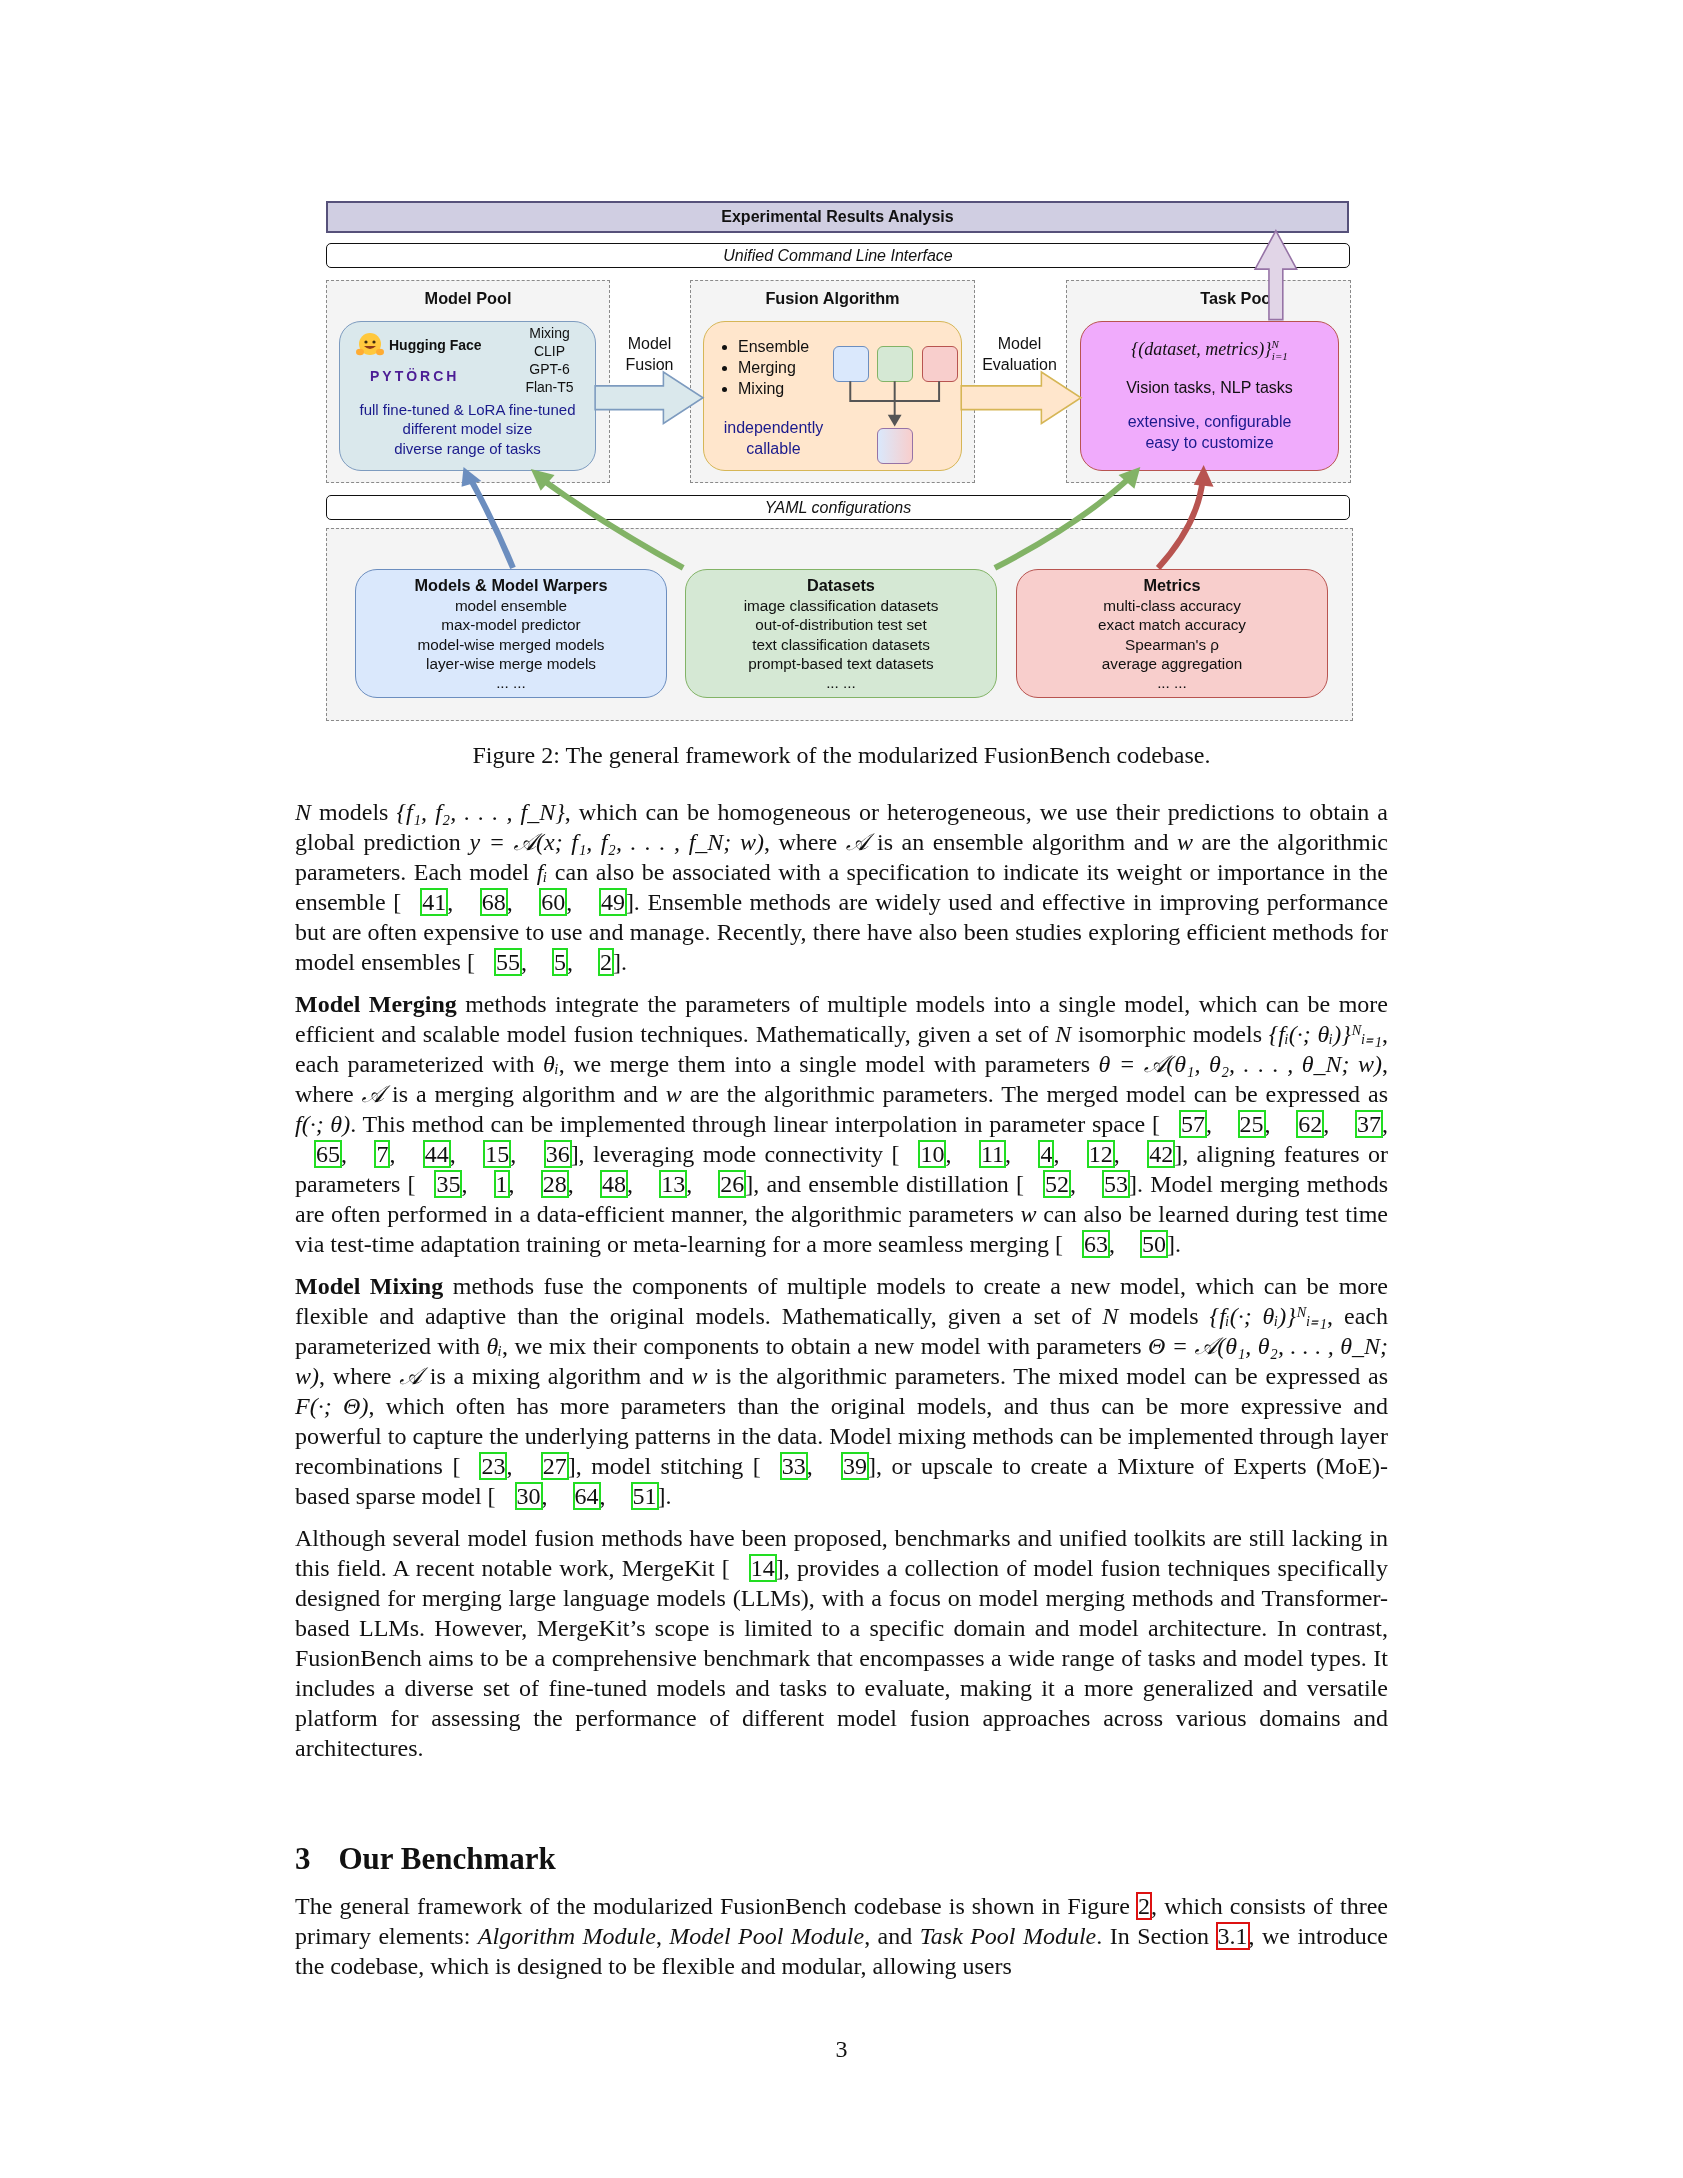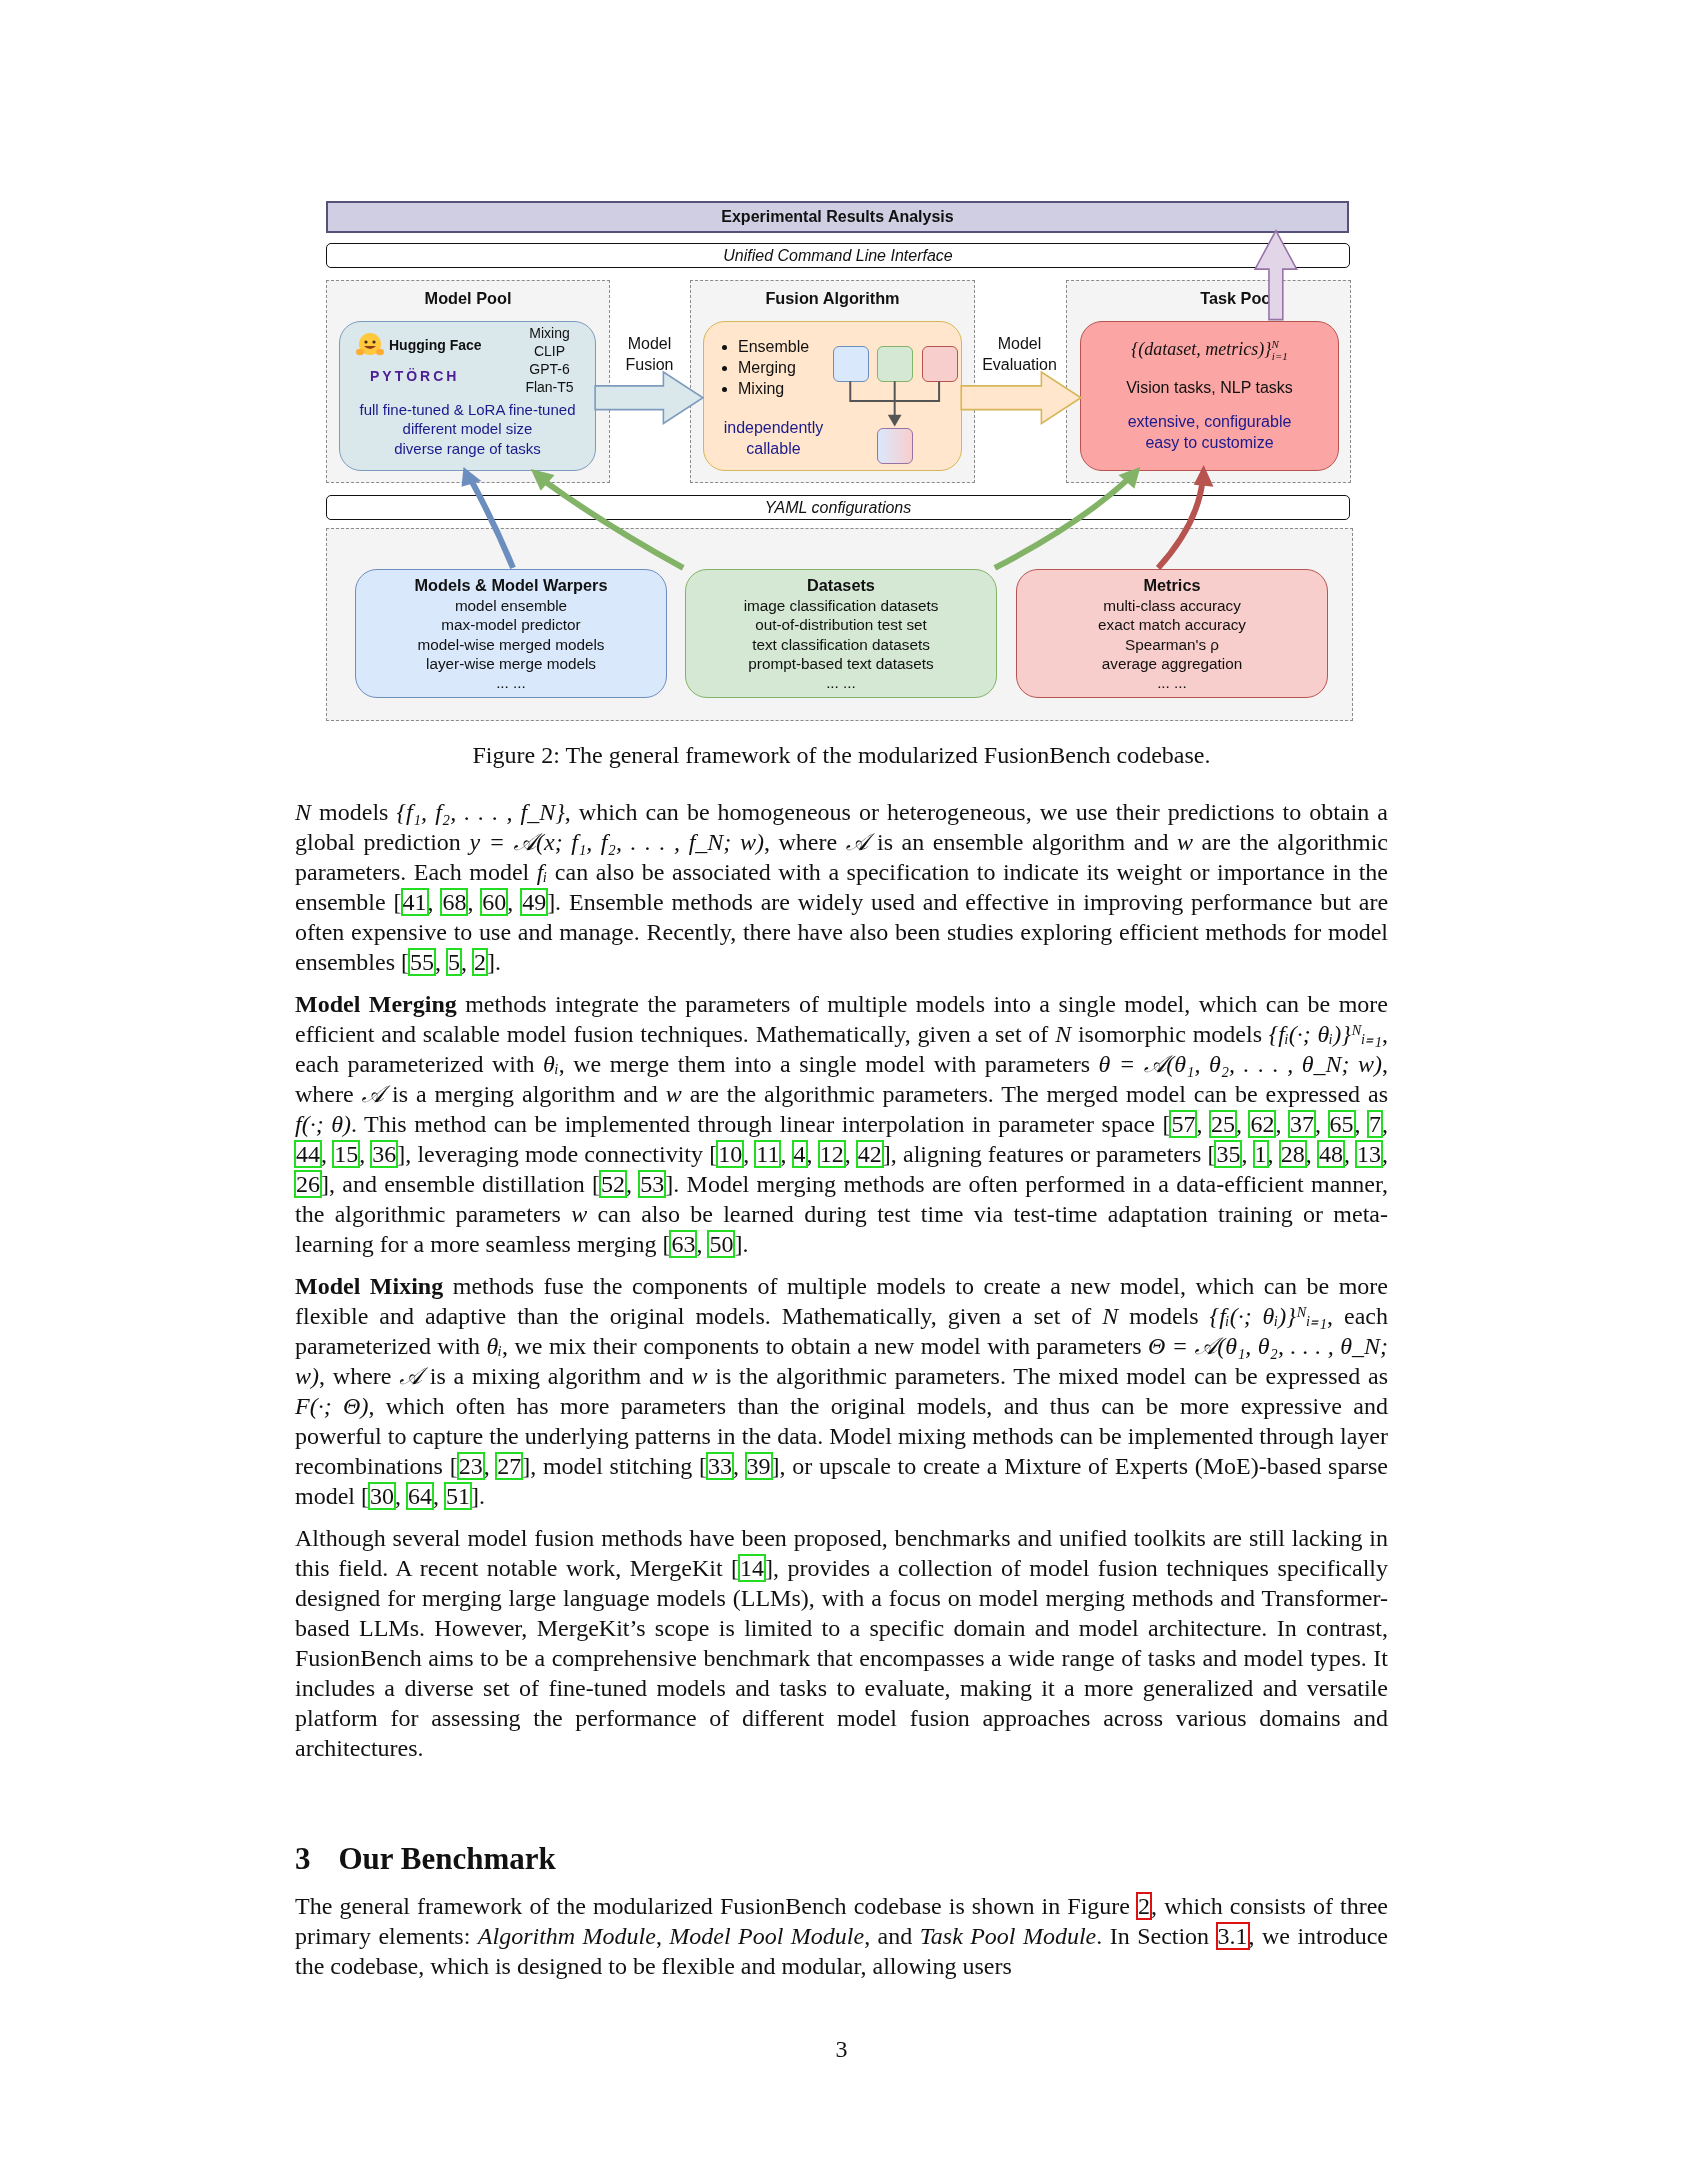--- a/index.html
+++ b/index.html
@@ -11,21 +11,21 @@
   .pool { border:1.6px dashed #8a8a8a; background:#f4f4f4; box-sizing:border-box; }
   .pool-title { position:absolute; left:0; right:0; top:8px; text-align:center; font-weight:bold; font-size:16.3px; }
   .card { position:absolute; border-radius:22px; box-sizing:border-box; text-align:center; font-size:15.3px; }
   .blue-text { color:#1a1a8c; }
   .line { line-height:19.3px; }
   .edge-label { text-align:center; font-size:16px; line-height:21px; }
   .mini { position:absolute; width:36px; height:36px; border-radius:6px; box-sizing:border-box; }
   .caption { left:0; width:1683px; top:742px; text-align:center; font-size:24px; }
   .para { left:295px; width:1093px; font-size:24px; line-height:30px; text-align:justify; }
   .para p { margin:0; }
-  .cite-g { outline:2px solid #22dd22; outline-offset:-1px; padding:0 1px; }
+  .cite-g { outline:2px solid #22dd22; outline-offset:-1px; padding:0 1px;margin-left:20px; }
   .cite-r { outline:2px solid #dd1111; outline-offset:-1px; padding:0 1px; }
   .m { font-style:italic; }
   .heading { left:295px; top:1841px; font-size:31px; font-weight:bold; }
   .pagenum { left:0; width:1683px; top:2036px; text-align:center; font-size:24px; }
 </style>
 </head>
 <body>
 
 <div class="sans">
 
@@ -96,21 +96,21 @@
     </div>
   </div>
 
   <div class="abs edge-label" style="left:974px; top:333px; width:91px;">
     <div>Model</div>
     <div>Evaluation</div>
   </div>
 
   <div class="abs pool" style="left:1066px; top:280px; width:285px; height:203px;">
     <div class="pool-title" style="left:59px;">Task Pool</div>
-    <div class="card" style="left:13px; top:40px; width:259px; height:150px; background:#fca5a5; border:1.6px solid #b85450;">
+    <div class="card" style="left:13px; top:40px; width:259px; height:150px; background:#f0abfc; border:1.6px solid #b85450;">
       <div class="abs" style="left:0; right:0; top:16px; font-family:'Liberation Serif', serif; font-style:italic; font-size:18px;">
         <span>{(dataset, metrics)}</span><sup style="font-size:11px;">N</sup><sub style="font-size:11px; margin-left:-7px;">i=1</sub>
       </div>
       <div class="abs" style="left:0; right:0; top:57px; font-size:16px;">Vision tasks, NLP tasks</div>
       <div class="abs blue-text" style="left:0; right:0; top:89px; font-size:16px; line-height:21px;">
         <div>extensive, configurable</div>
         <div>easy to customize</div>
       </div>
     </div>
   </div>

